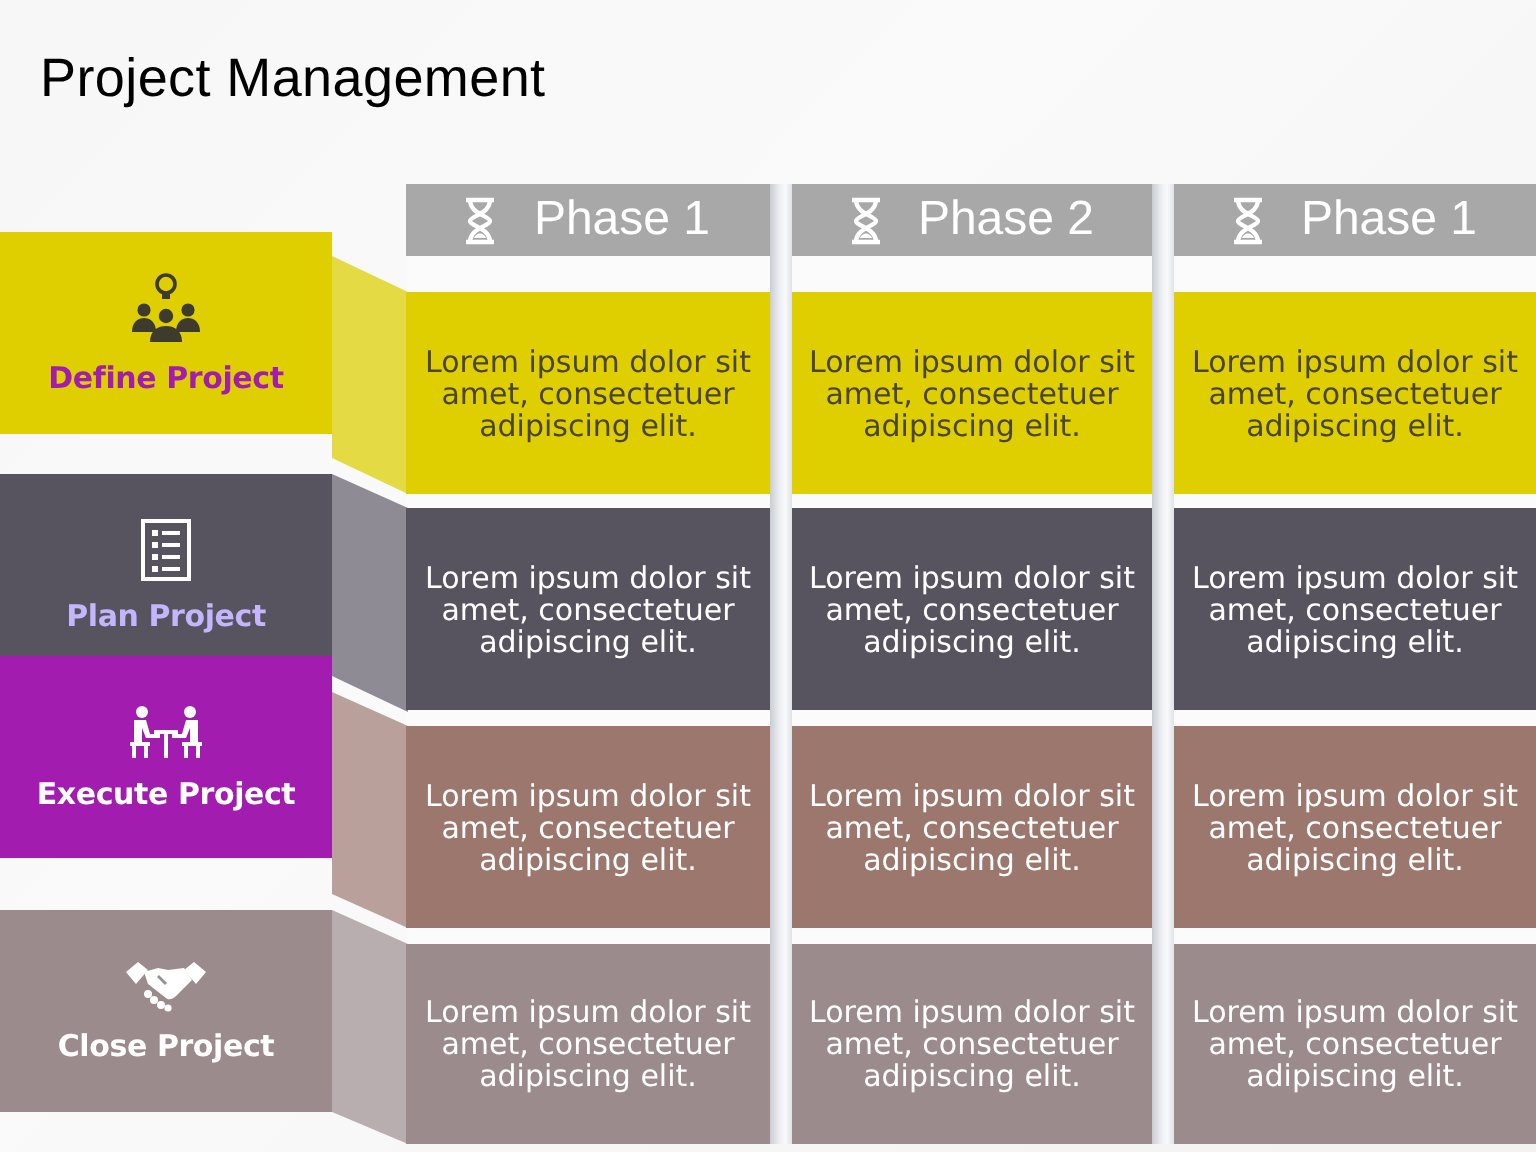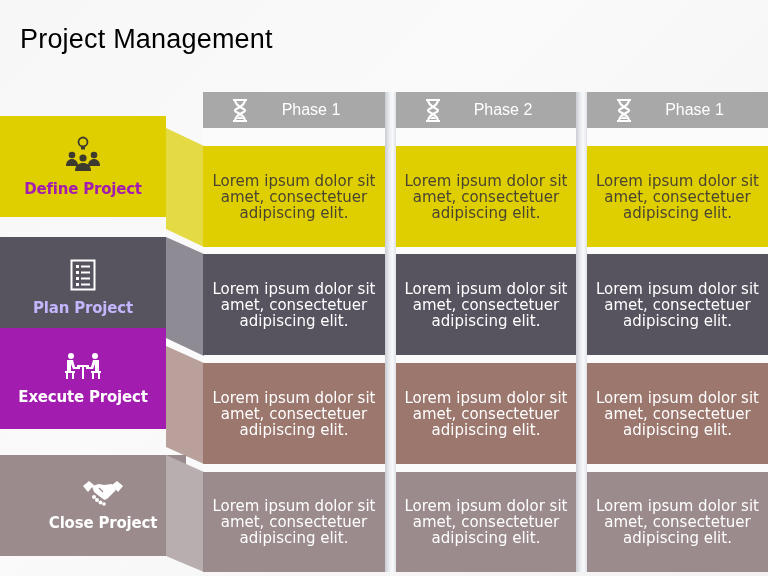--- a/index.html
+++ b/index.html
@@ -23,21 +23,21 @@
     background:#fbfbfb;
   }
   .phase-header {
     position:absolute; top:92px; height:36px;
     background:#a8a8a8; color:#fff;
     display:flex; align-items:center;
   }
   .phase-header .hg { position:absolute; left:28px; top:6px; width:18px; height:25px; }
   .phase-header .lbl {
     position:absolute; left:0; right:0; text-align:center; padding-left:34px;
-    font-family:"Liberation Sans", sans-serif; font-size:16px; color:#fff;
+    font-family:"Liberation Sans", sans-serif; font-size:24px; color:#fff;
   }
   .left-block {
     position:absolute; left:0; width:166px; height:101px;
     display:flex; flex-direction:column; align-items:center; justify-content:center;
   }
   .left-block .lbl {
     font-family:"DejaVu Sans", sans-serif; font-weight:bold; font-size:15px;
     margin-top:8px; letter-spacing:-0.2px;
   }
   .left-block svg { display:block; }
@@ -162,21 +162,21 @@
 <div class="cell" style="left:203px;width:182px;top:363px;background:#9c776e;color:#fff;">
   <div class="txt">Lorem ipsum dolor sit amet, consectetuer adipiscing elit.</div>
 </div>
 <div class="cell" style="left:396px;width:180px;top:363px;background:#9c776e;color:#fff;">
   <div class="txt">Lorem ipsum dolor sit amet, consectetuer adipiscing elit.</div>
 </div>
 <div class="cell" style="left:587px;width:181px;top:363px;background:#9c776e;color:#fff;">
   <div class="txt">Lorem ipsum dolor sit amet, consectetuer adipiscing elit.</div>
 </div>
 
-<div class="left-block" style="top:455px;background:#9b8b8d;color:#fff;padding-left:20px;">
+<div class="left-block" style="top:455px;background:#9b8b8d;color:#fff;">
   <svg width="42" height="26" viewBox="0 0 42 26">
     <path d="M1 6l6-5 5 4-6 7z" fill="#fff"></path>
     <path d="M41 6l-6-5-5 4 6 7z" fill="#fff"></path>
     <path d="M10 6l7-2 5 1 8-1 4 6-8 8c-2 2-4 2-5 1l-9-7z" fill="#fff"></path>
     <circle cx="12" cy="17" r="2" fill="#fff"></circle>
     <circle cx="15" cy="20" r="2" fill="#fff"></circle>
     <circle cx="18.5" cy="22.5" r="2" fill="#fff"></circle>
     <circle cx="22" cy="24" r="1.8" fill="#fff"></circle>
     <path d="M17 8l4 4" stroke="#9b8b8d" stroke-width="1.3"></path>
   </svg>

